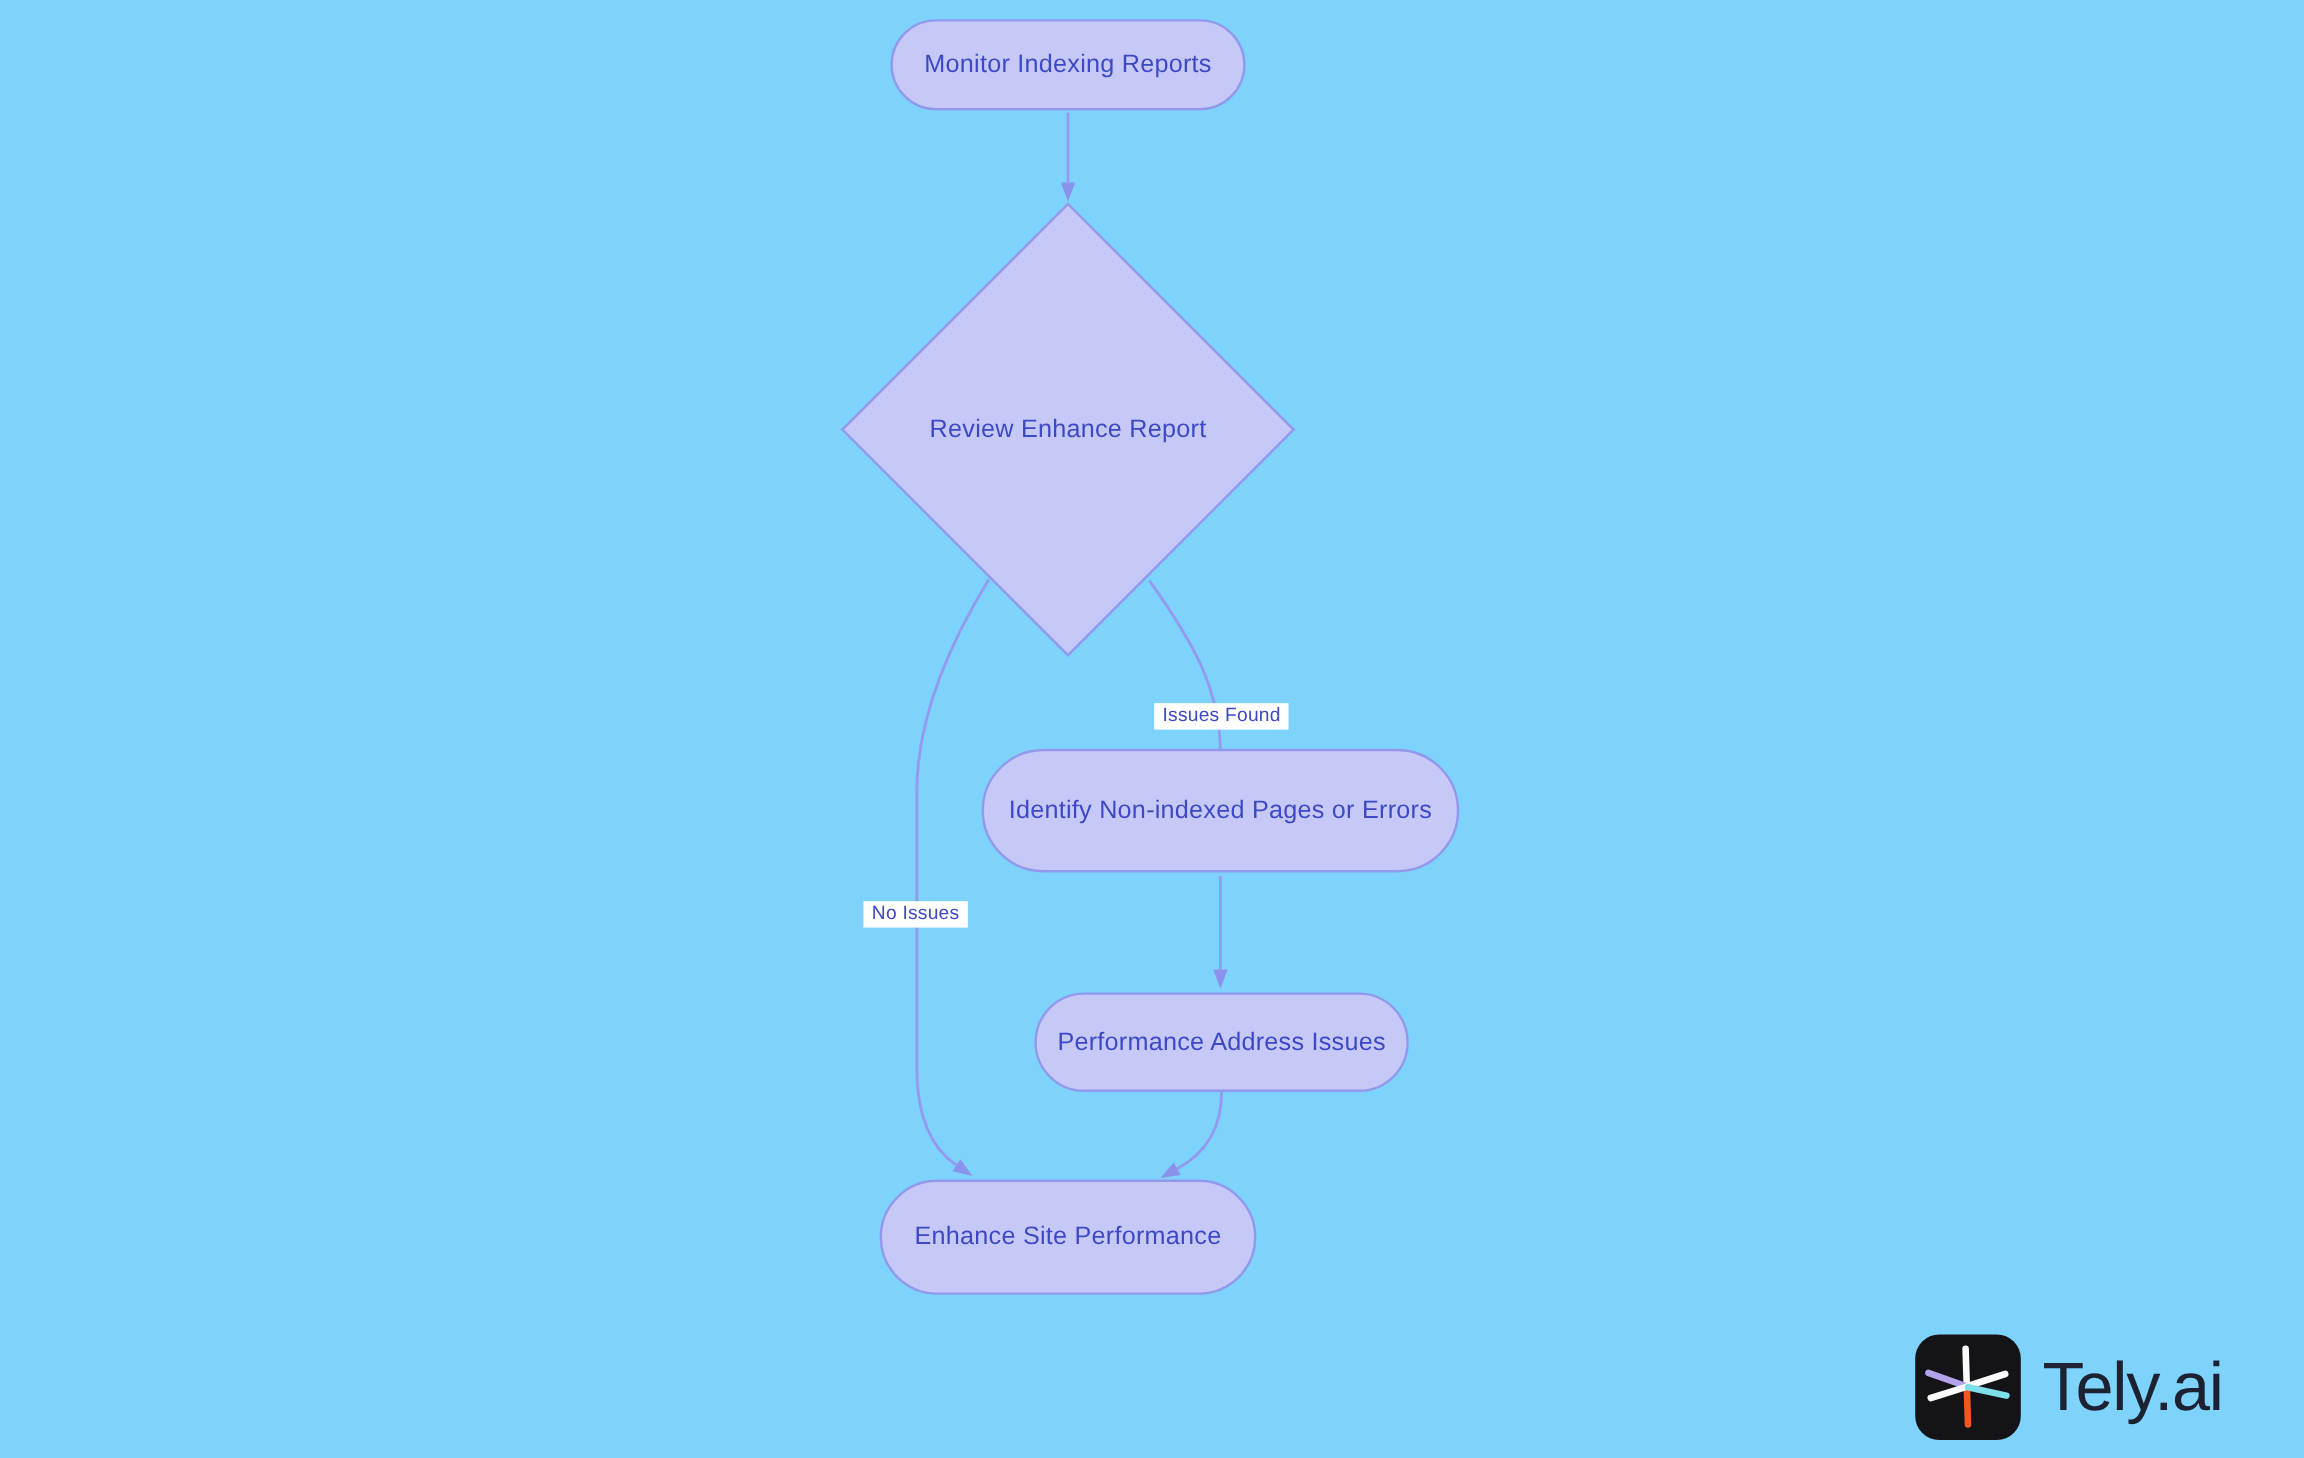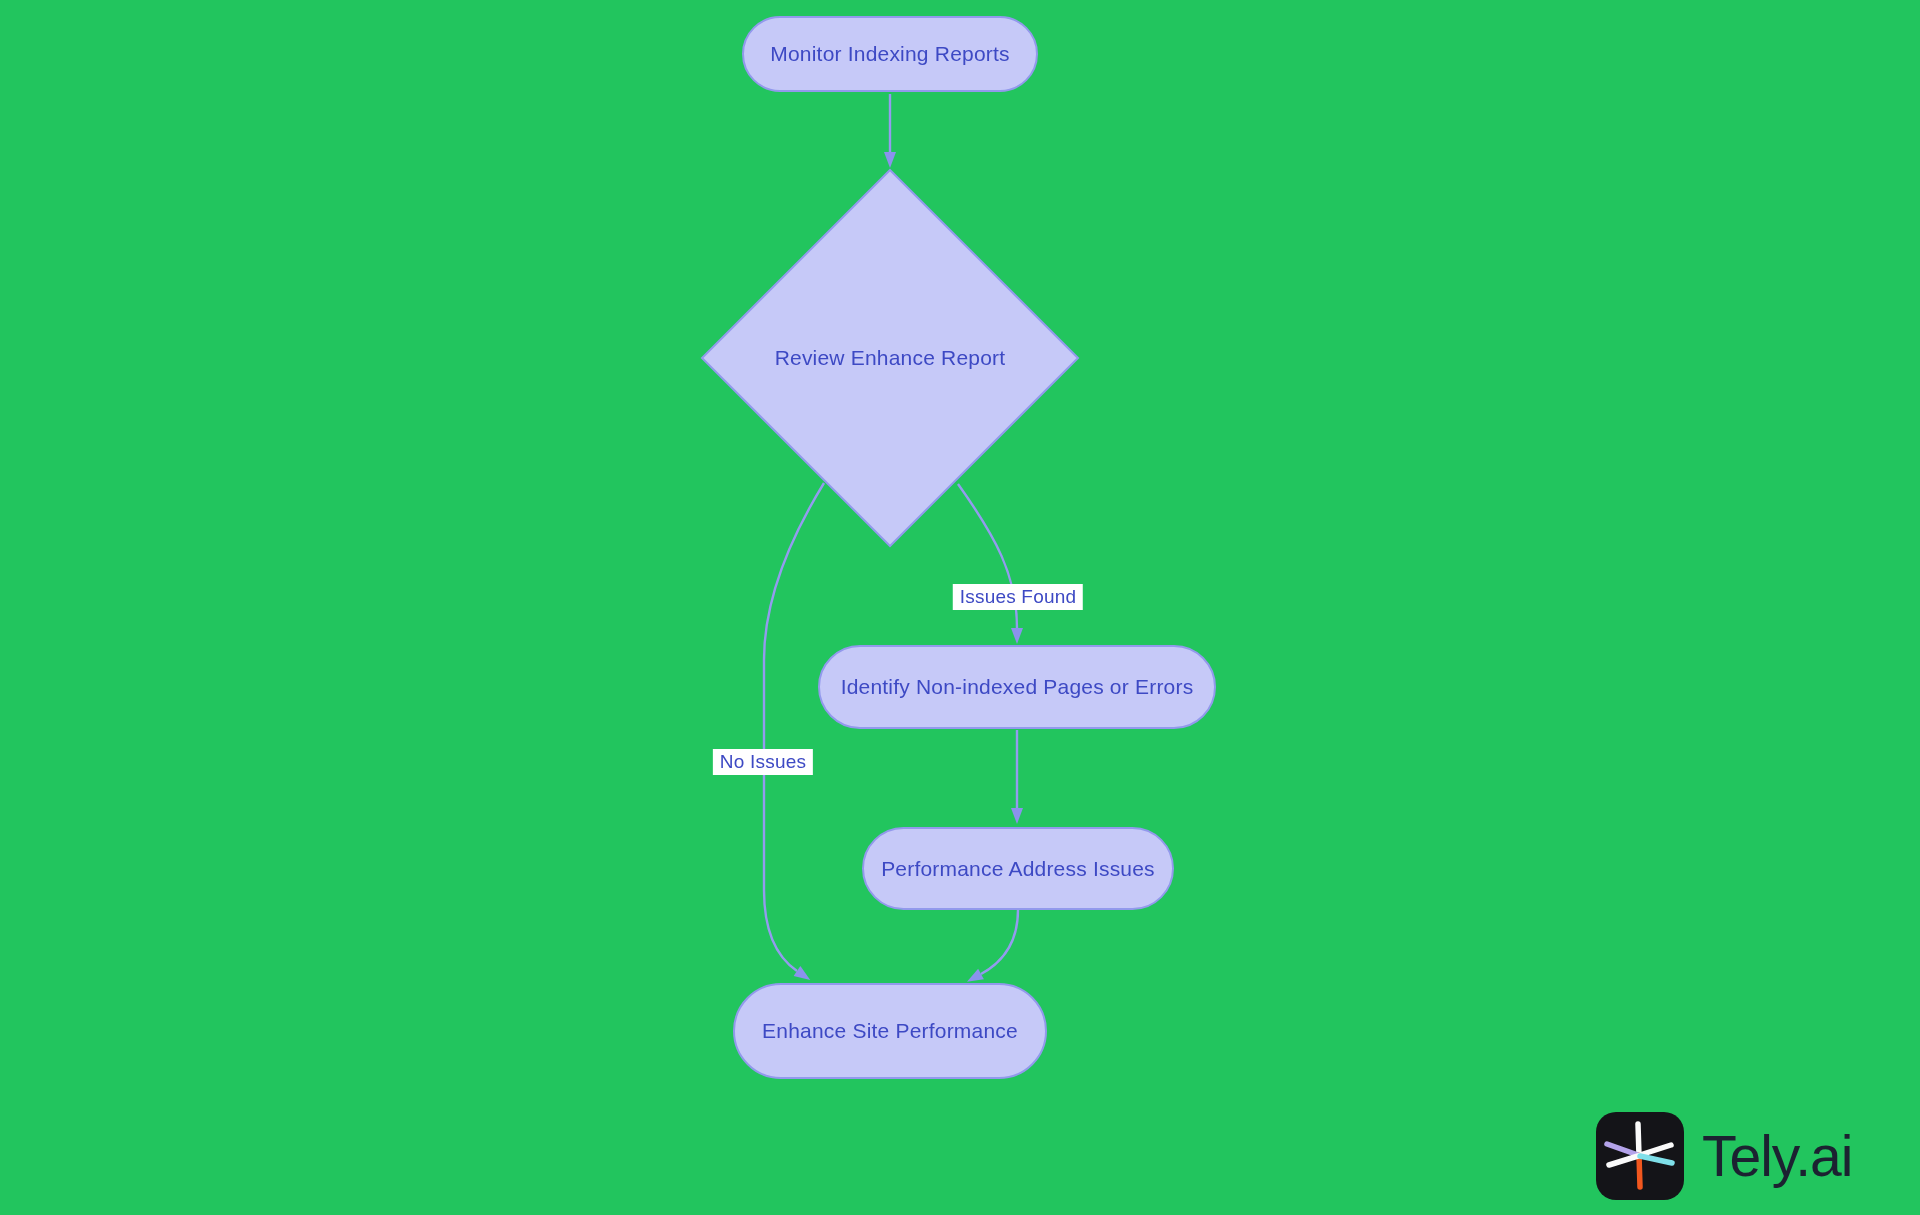--- a/index.html
+++ b/index.html
@@ -1,20 +1,20 @@
 <!DOCTYPE html>
 <html><head>
 <meta charset="utf-8">
 <style>
   html, body { margin: 0; padding: 0; background: #ffffff; }
   .canvas {
     position: relative;
     width: 1920px;
     height: 1215px;
-    background: #22c55e;
+    background: #7dd3fc;
     overflow: hidden;
     font-family: "Liberation Sans", sans-serif;
     text-decoration: underline;
   }
   svg.edge-layer {
     position: absolute;
     left: 0; top: 0;
     width: 1920px; height: 1215px;
     z-index: 1;
   }
@@ -41,21 +41,21 @@
     text-align: center;
     transform: translate(-50%, -50%);
     z-index: 2;
     white-space: nowrap;
   }
   .edge-label {
     position: absolute;
     transform: translate(-50%, -50%);
     background: #ffffff;
     color: #3d49c4;
-    font-size: 19px;
+    font-size: 16px;
     letter-spacing: 0.2px;
     padding: 2px 7px;
     z-index: 3;
     white-space: nowrap;
     text-align: right;
   }
   .logo {
     position: absolute;
     left: 1596px;
     top: 1112px;
@@ -104,21 +104,21 @@
 
     <path d="M 1018,910 C 1018,942 1003,962 981,974" fill="none" stroke="#949bef" stroke-width="2.4" marker-end="url(#arrowhead)"></path>
   </svg>
 
   <div class="node" style="left:742px; top:16px; width:296px; height:76px;">
     <span>Monitor Indexing Reports</span>
   </div>
 
   <div class="node-label-overlay" style="left:890px; top:358px;">Review Enhance Report</div>
 
-  <div class="node" style="left:818px; top:645px; width:398px; height:84px;">
+  <div class="node" style="left:818px; top:624px; width:398px; height:103px;">
     <span>Identify Non-indexed Pages or Errors</span>
   </div>
 
   <div class="node" style="left:862px; top:827px; width:312px; height:83px;">
     <span>Performance Address Issues</span>
   </div>
 
   <div class="node" style="left:733px; top:983px; width:314px; height:96px;">
     <span>Enhance Site Performance</span>
   </div>

